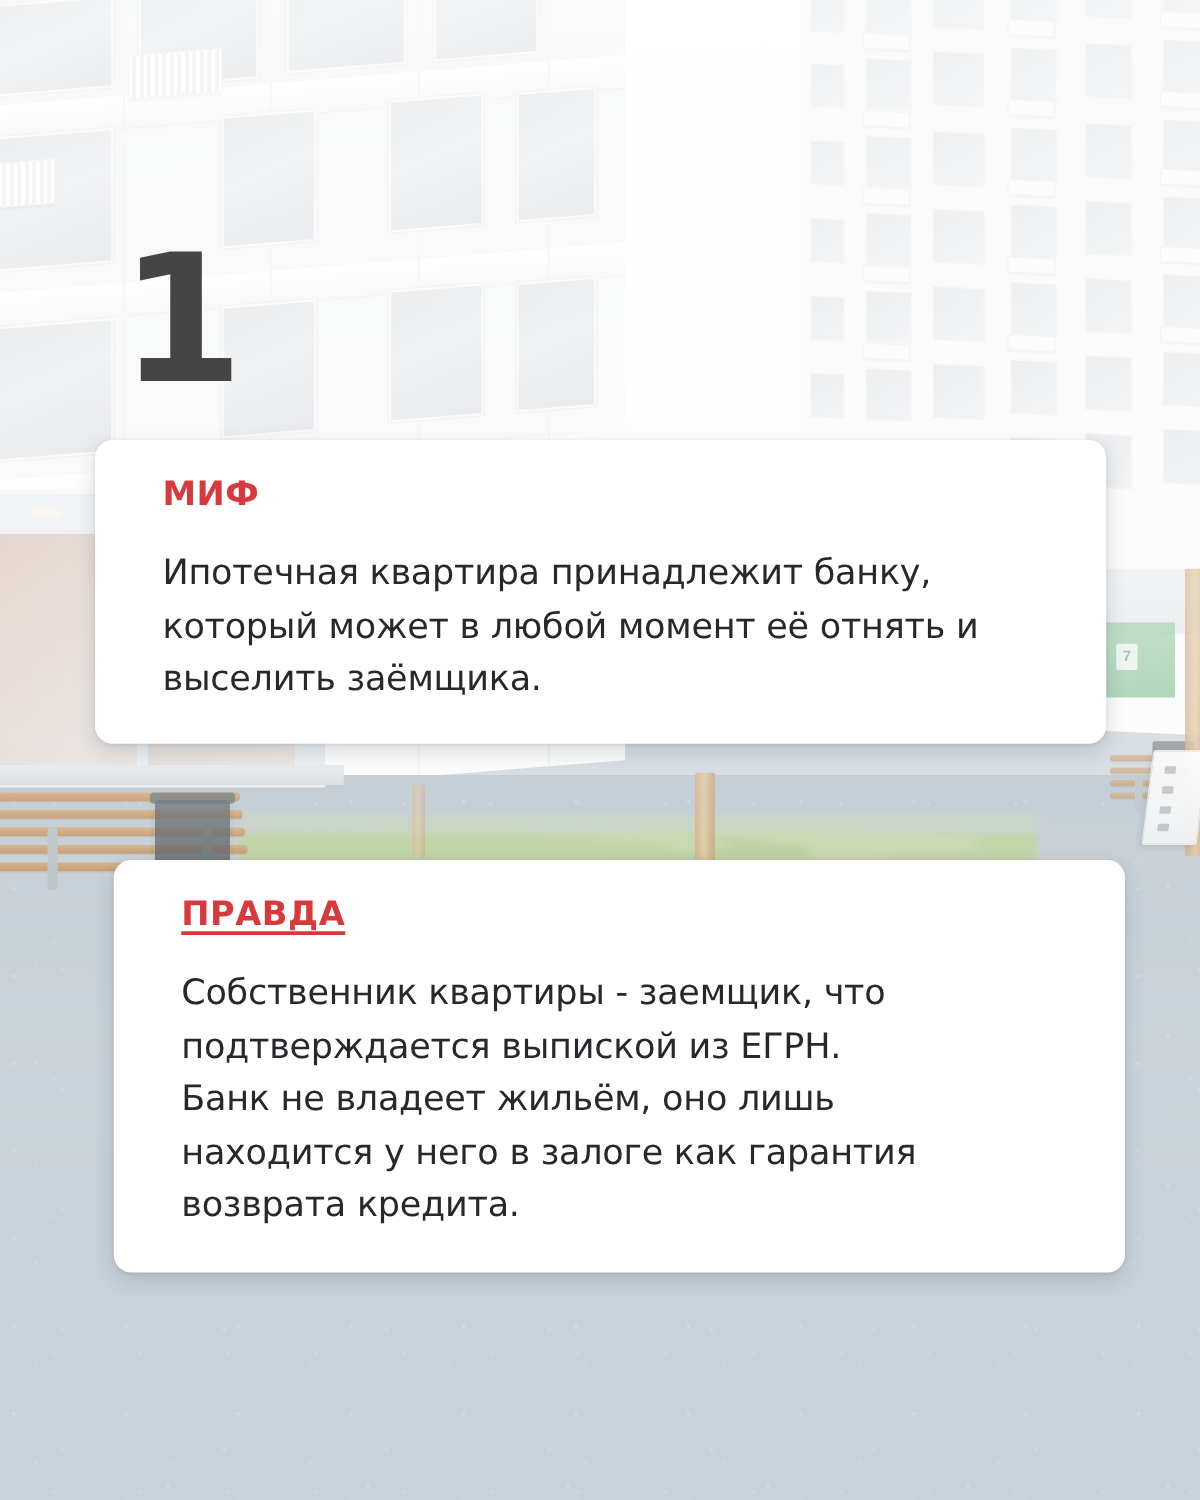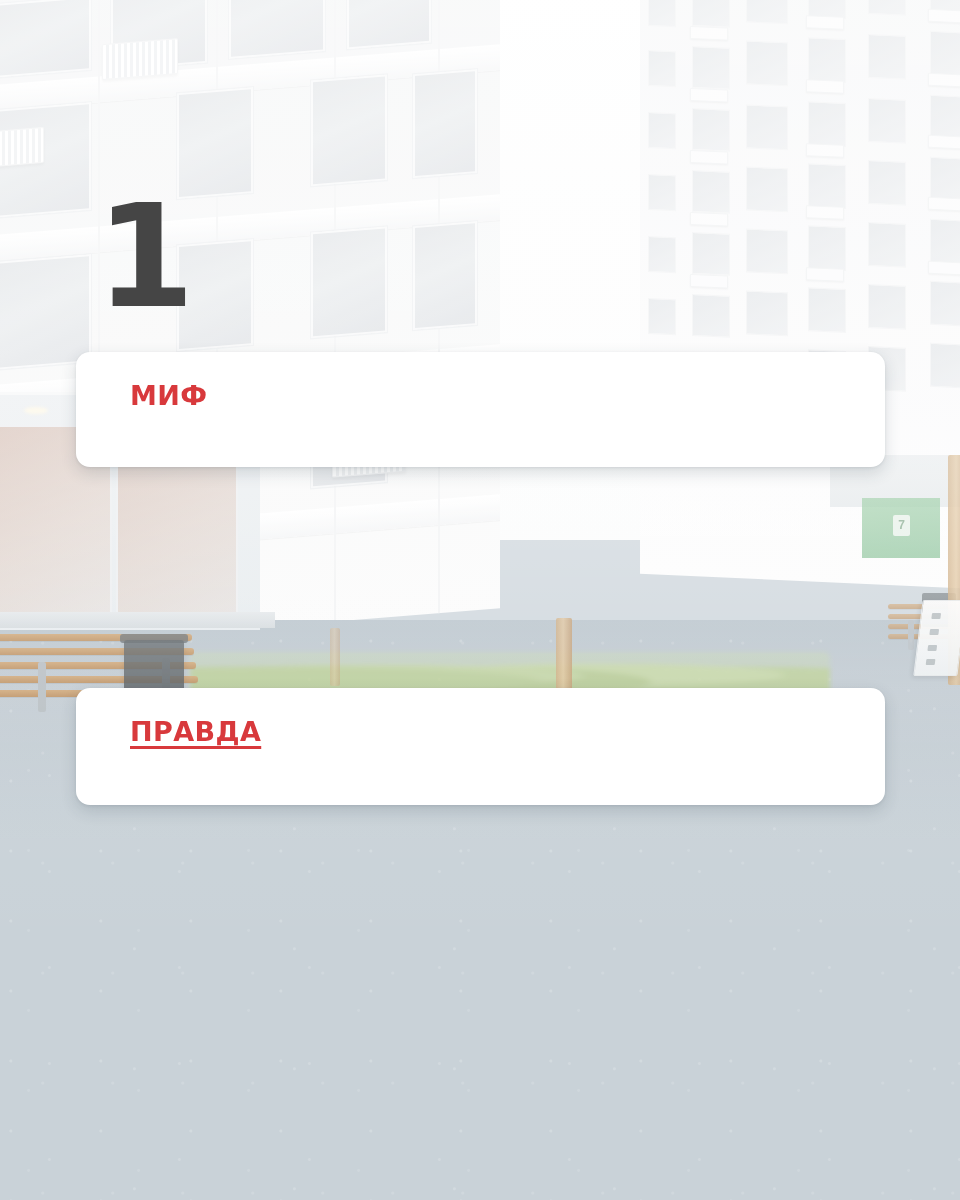--- a/index.html
+++ b/index.html
@@ -317,21 +317,21 @@
   .card {
     position: absolute;
     left: 76px;
     width: 809px;
     background: #ffffff;
     border-radius: 14px;
     box-sizing: border-box;
     box-shadow: 0 6px 16px rgba(40,55,70,.16), 0 1px 3px rgba(40,55,70,.10);
   }
   .card-myth  { top: 352px; padding: 28px 34px 30px; }
-  .card-truth { top: 688px; padding: 28px 34px 32px; }
+  .card-truth { top: 688px; padding: 28px 34px 32px; margin-left: 15px; }
 
   .card-label {
     font-family: "DejaVu Sans", sans-serif;
     font-size: 27px;
     font-weight: 700;
     color: #d8393c;
     letter-spacing: .4px;
     margin: 0 0 26px 20px;
     display: inline-block;
   }
@@ -518,19 +518,27 @@
         <i style="top:58px"></i>
     </div>
 
     <div class="haze"></div>
   </div>
 
   <div class="slide-number">1</div>
 
   <div class="card card-myth">
     <div class="card-label">МИФ</div>
+    <p class="card-body">Ипотечная квартира принадлежит банку,
+который может в любой момент её отнять и
+выселить заёмщика.</p>
   </div>
 
   <div class="card card-truth">
     <div class="card-label underlined">ПРАВДА</div>
+    <p class="card-body">Собственник квартиры - заемщик, что
+подтверждается выпиской из ЕГРН.
+Банк не владеет жильём, оно лишь
+находится у него в залоге как гарантия
+возврата кредита.</p>
   </div>
 
 </div>
 
 </body></html>

